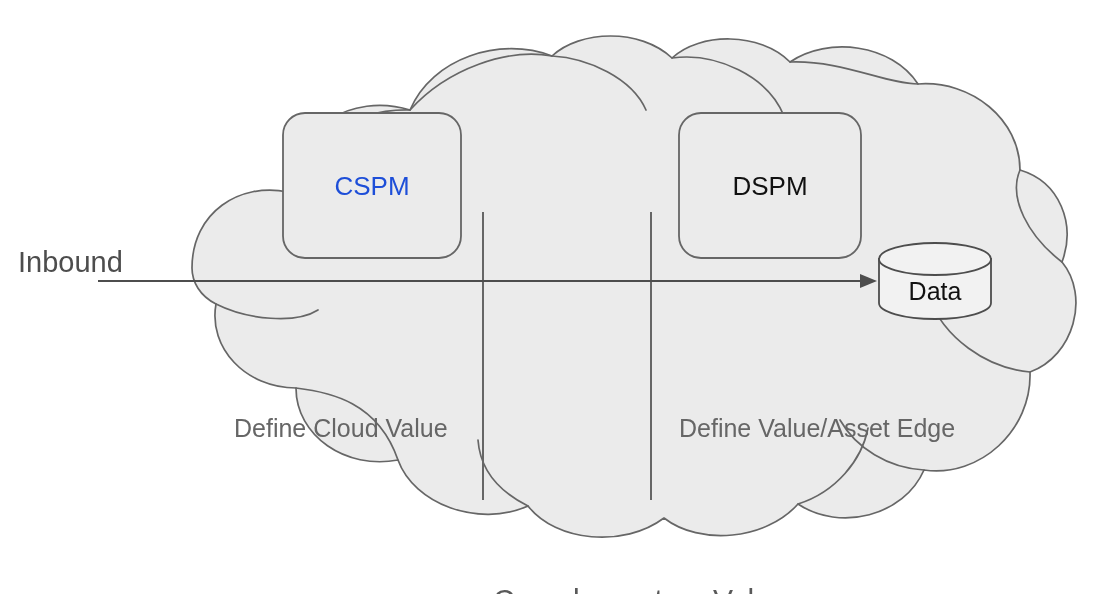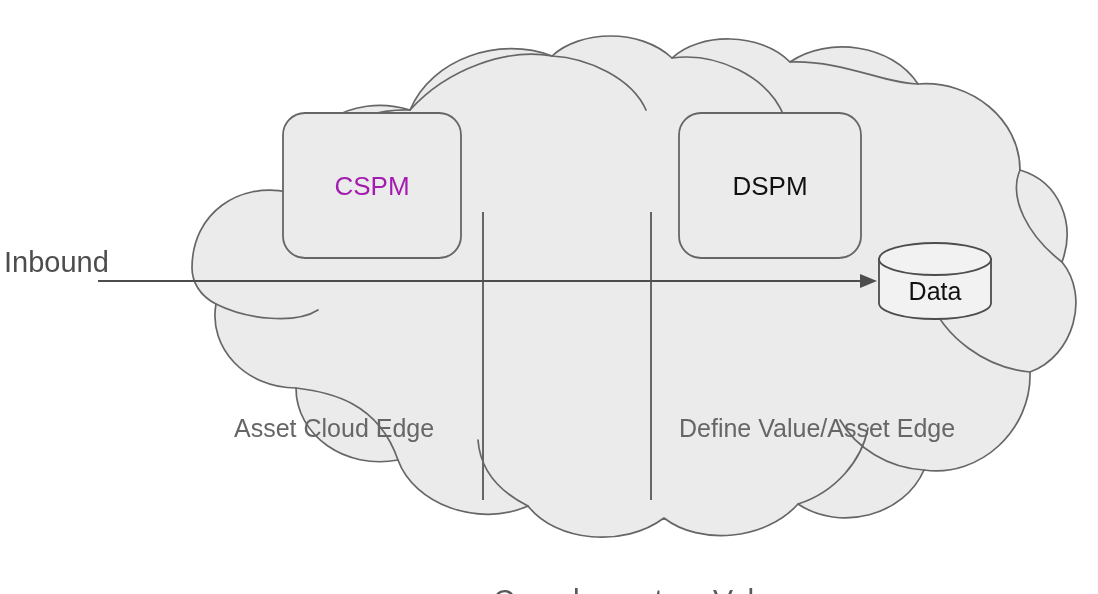--- a/index.html
+++ b/index.html
@@ -25,32 +25,32 @@
     top: 0;
     width: 1098px;
     height: 594px;
   }
   .lbl {
     position: absolute;
     white-space: pre;
     line-height: 1.28;
   }
   #inbound-label {
-    left: 4px;
+    left: 18px;
     top: 244px;
     font-size: 29px;
     color: #4d4d4d;
   }
   #cspm-label {
     left: 283px;
     top: 170px;
     width: 178px;
     text-align: center;
     font-size: 26px;
-    color: #a21caf;
+    color: #1d4ed8;
   }
   #dspm-label {
     left: 679px;
     top: 170px;
     width: 182px;
     text-align: center;
     font-size: 26px;
     color: #111111;
   }
   #data-label {
@@ -150,21 +150,21 @@
 
   <div class="lbl" id="inbound-label">Inbound</div>
 
   <div class="lbl" id="cspm-label">CSPM</div>
 
   <div class="lbl" id="data-label">Data</div>
 
   <div class="lbl" id="dspm-label">DSPM</div>
 
   <div class="lbl" id="left-note">
-    <div>Asset Cloud Edge</div>
+    <div>Define Cloud Value</div>
   </div>
 
   <div class="lbl" id="right-note">
     <div>Define Value/Asset Edge</div>
   </div>
 
   <div class="lbl" id="caption">
     <span class="capinner">Complementary Value</span>
   </div>
 

